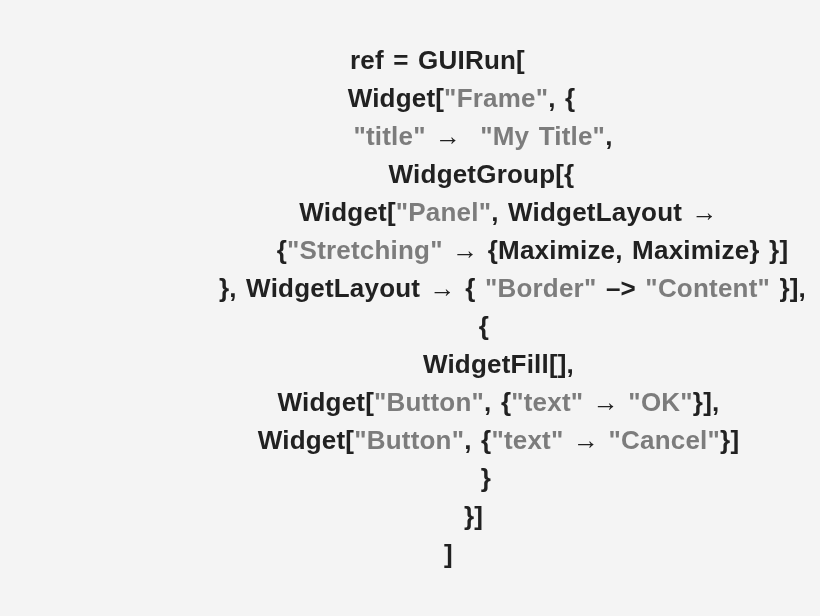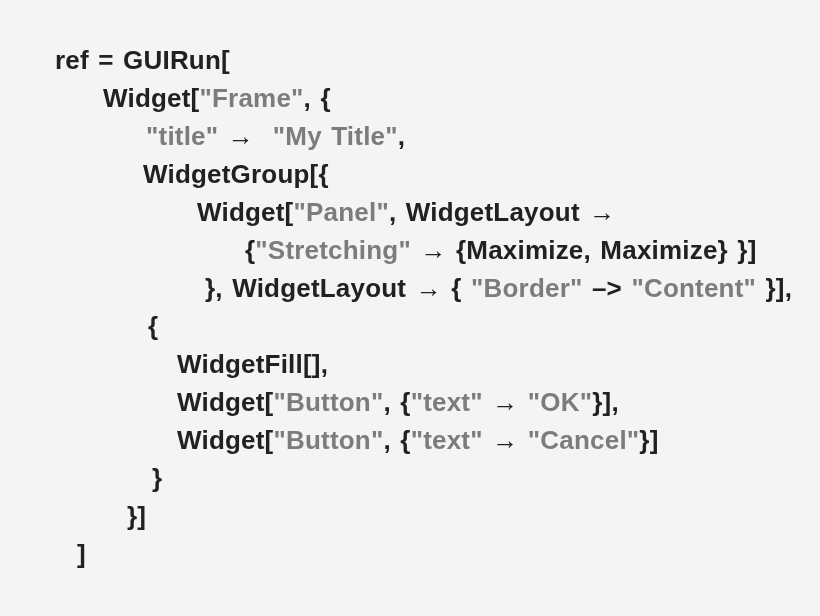--- a/index.html
+++ b/index.html
@@ -27,20 +27,21 @@
     font-family: "Liberation Sans", "DejaVu Sans", sans-serif;
     font-weight: 700;
     font-size: 26px;
     line-height: 38px;
     letter-spacing: 0.2px;
     word-spacing: 2px;
   }
   .code-line {
     white-space: pre;
     height: 38px;
+    text-align: center;
   }
   .tok-code { color: var(--code-color); }
   .tok-string { color: var(--string-color); }
 </style>
 </head>
 <body>
 
 <div class="screen">
   <pre class="code-block"><div class="code-line" style="padding-left: 55px;"><span class="tok-code">ref = GUIRun[</span></div><div class="code-line" style="padding-left: 103px;"><span class="tok-code">Widget[</span><span class="tok-string">"Frame"</span><span class="tok-code">, {</span></div><div class="code-line" style="padding-left: 146px;"><span class="tok-string">"title"</span><span class="tok-code"> →  </span><span class="tok-string">"My Title"</span><span class="tok-code">,</span></div><div class="code-line" style="padding-left: 143px;"><span class="tok-code">WidgetGroup[{</span></div><div class="code-line" style="padding-left: 197px;"><span class="tok-code">Widget[</span><span class="tok-string">"Panel"</span><span class="tok-code">, WidgetLayout →</span></div><div class="code-line" style="padding-left: 245px;"><span class="tok-code">{</span><span class="tok-string">"Stretching"</span><span class="tok-code"> → {Maximize, Maximize} }]</span></div><div class="code-line" style="padding-left: 205px;"><span class="tok-code">}, WidgetLayout → { </span><span class="tok-string">"Border"</span><span class="tok-code"> –&gt; </span><span class="tok-string">"Content"</span><span class="tok-code"> }],</span></div><div class="code-line" style="padding-left: 148px;"><span class="tok-code">{</span></div><div class="code-line" style="padding-left: 177px;"><span class="tok-code">WidgetFill[],</span></div><div class="code-line" style="padding-left: 177px;"><span class="tok-code">Widget[</span><span class="tok-string">"Button"</span><span class="tok-code">, {</span><span class="tok-string">"text"</span><span class="tok-code"> → </span><span class="tok-string">"OK"</span><span class="tok-code">}],</span></div><div class="code-line" style="padding-left: 177px;"><span class="tok-code">Widget[</span><span class="tok-string">"Button"</span><span class="tok-code">, {</span><span class="tok-string">"text"</span><span class="tok-code"> → </span><span class="tok-string">"Cancel"</span><span class="tok-code">}]</span></div><div class="code-line" style="padding-left: 152px;"><span class="tok-code">}</span></div><div class="code-line" style="padding-left: 127px;"><span class="tok-code">}]</span></div><div class="code-line" style="padding-left: 77px;"><span class="tok-code">]</span></div></pre>
 </div>

